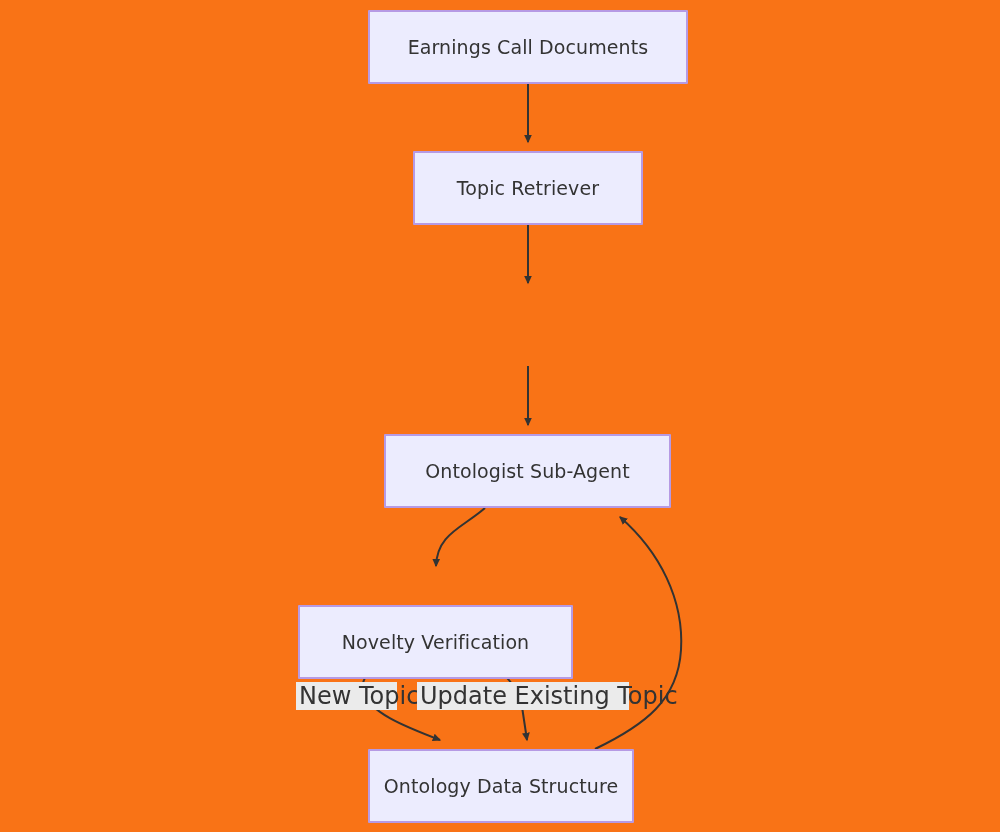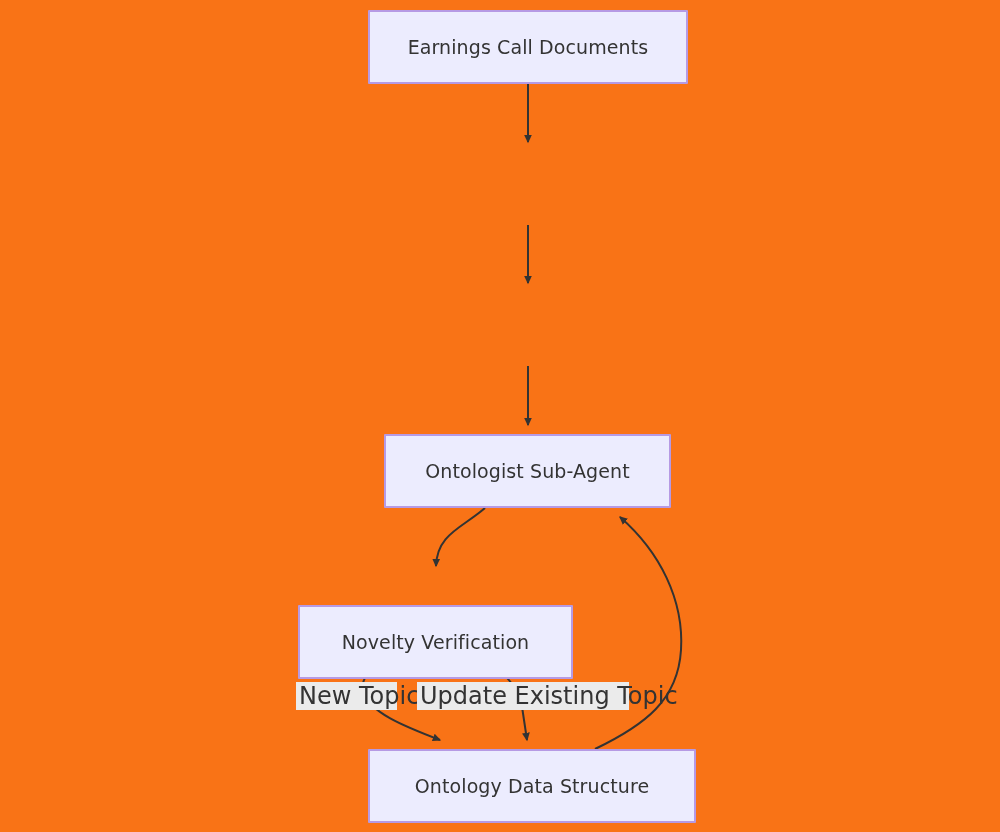--- a/index.html
+++ b/index.html
@@ -84,31 +84,34 @@
 
     <path d="M 477,649 C 497,668 515,682 521,700 L 527,740" fill="none" stroke="#333333" stroke-width="2" marker-end="url(#arrowhead)"></path>
 
     <path d="M 595,749 C 645,725 678,700 681,650 C 684,600 660,552 620,517" fill="none" stroke="#333333" stroke-width="2" marker-end="url(#arrowhead)"></path>
   </svg>
 
   <div class="node" style="left:368px; top:10px; width:320px; height:74px;">
     <span class="node-label">Earnings Call Documents</span>
   </div>
 
+  <div class="node" style="left:413px; top:151px; width:230px; height:74px;">
+    <span class="node-label">Topic Retriever</span>
+  </div>
 
 
   <div class="node" style="left:384px; top:434px; width:287px; height:74px;">
     <span class="node-label">Ontologist Sub-Agent</span>
   </div>
 
   <div class="node" style="left:298px; top:605px; width:275px; height:74px;">
     <span class="node-label">Novelty Verification</span>
   </div>
 
-  <div class="node" style="left:368px; top:749px; width:328px; height:74px;">
+  <div class="node" style="left:368px; top:749px; width:266px; height:74px;">
     <span class="node-label">Ontology Data Structure</span>
   </div>
 
   <div class="edge-label" style="left:296px; top:682px; width:101px; height:28px;">New Topic</div>
 
   <div class="edge-label" style="left:417px; top:682px; width:212px; height:28px;">Update Existing Topic</div>
 
 </div>
 
 </body></html>

